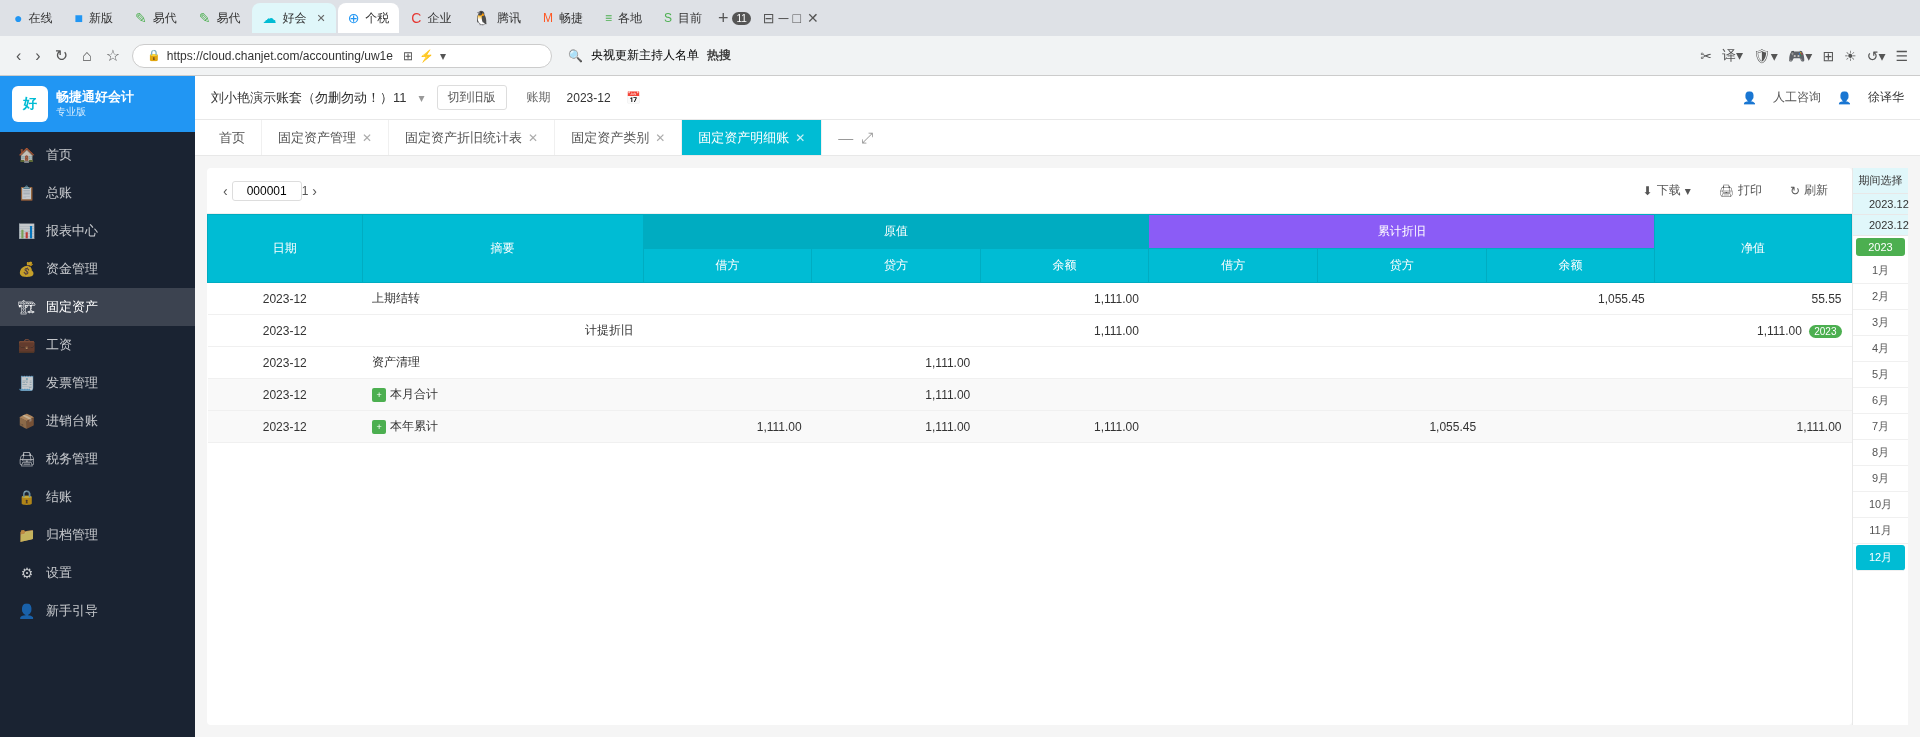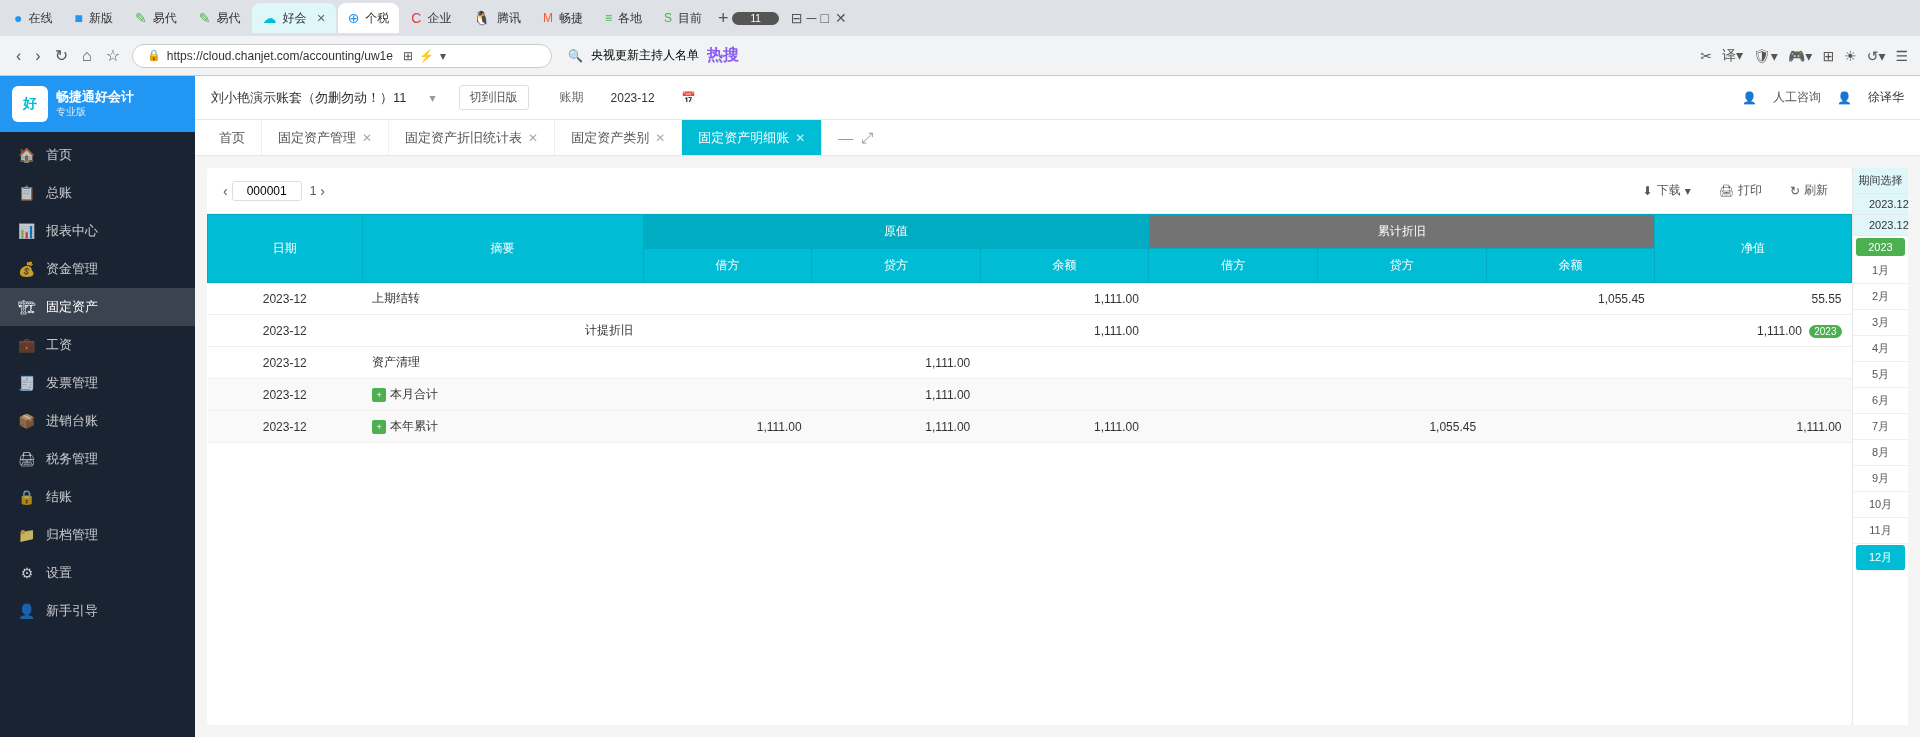--- a/index.html
+++ b/index.html
@@ -30,41 +30,41 @@
 
     .sidebar-nav { flex: 1; padding: 4px 0; }
     .sidebar-item { display: flex; align-items: center; gap: 10px; padding: 10px 18px; color: rgba(255,255,255,0.75); cursor: pointer; font-size: 13px; }
     .sidebar-item.active { background: rgba(255,255,255,0.15); color: #fff; }
     .sidebar-item .s-icon { width: 18px; height: 18px; display: flex; align-items: center; justify-content: center; font-size: 14px; flex-shrink: 0; }
 
     
     .main-content { flex: 1; display: flex; flex-direction: column; background: #f5f5f5; overflow: hidden; }
 
     
-    .top-bar { background: #fff; padding: 18px 16px; height: 44px; display: flex; align-items: center; gap: 23px; border-bottom: 1px solid #e8e8e8; flex-shrink: 0; }
+    .top-bar { background: #fff; padding: 18px 16px; height: 44px; display: flex; align-items: center; gap: 12px; border-bottom: 1px solid #e8e8e8; flex-shrink: 0; }
     .switch-version-btn { background: #fff; border: 1px solid #ddd; border-radius: 3px; padding: 3px 10px; font-size: 12px; cursor: pointer; color: #555; }
     .top-bar-right { margin-left: auto; display: flex; align-items: center; gap: 16px; font-size: 12px; color: #555; }
 
     
     .page-tabs { background: #fff; display: flex; align-items: center; height: 36px; border-bottom: 1px solid #e8e8e8; padding: 0 8px; flex-shrink: 0; }
     .page-tab { padding: 0 16px; height: 100%; display: flex; align-items: center; font-size: 13px; color: #555; cursor: pointer; border-right: 1px solid #f0f0f0; gap: 6px; }
     .page-tab.active { color: #fff; background: #00bcd4; }
     .page-tab .tab-x { font-size: 12px; color: #aaa; cursor: pointer; }
     .page-tab.active .tab-x { color: rgba(255,255,255,0.8); }
 
     
     .content-area { flex: 1; padding: 12px; display: flex; gap: 0; overflow: hidden; }
 
     
     .detail-panel { flex: 1; background: #fff; border-radius: 4px; overflow: hidden; display: flex; flex-direction: column; }
 
     .detail-toolbar { padding: 10px 16px; display: flex; align-items: center; gap: 12px; border-bottom: 1px solid #f0f0f0; flex-shrink: 0; }
     .pager { display: flex; align-items: center; gap: 4px; }
     .pager-btn { background: none; border: none; cursor: pointer; color: #555; font-size: 14px; }
-    .pager-input { display: flex; align-items: center; gap: 8px; }
+    .pager-input { display: flex; align-items: center; gap: 0; }
     .pager-num { border: 1px solid #ddd; border-radius: 3px; padding: 2px 8px; font-size: 12px; width: 60px; text-align: center; }
     .toolbar-actions { margin-left: auto; display: flex; gap: 12px; }
     .toolbar-btn { background: none; border: none; cursor: pointer; color: #555; font-size: 12px; display: flex; align-items: center; gap: 4px; padding: 4px 8px; }
 
     
     .asset-table { width: 100%; border-collapse: collapse; font-size: 12px; }
     .table-wrapper { flex: 1; overflow: auto; }
     .asset-table th { background: #00bcd4; color: #fff; padding: 8px 10px; text-align: center; border: 1px solid #00acc1; font-weight: normal; }
     .asset-table td { padding: 7px 10px; text-align: center; border-bottom: 1px solid #f0f0f0; color: #333; }
     .asset-table .num { text-align: right; }
@@ -83,21 +83,21 @@
 
     
     ::-webkit-scrollbar { width: 6px; height: 6px; }
     ::-webkit-scrollbar-track { background: #f1f1f1; }
     ::-webkit-scrollbar-thumb { background: #ccc; border-radius: 3px; }
 
     .green-badge { background: #4caf50; color: #fff; border-radius: 10px; font-size: 10px; padding: 1px 5px; }
     .panel-icons { display: flex; align-items: center; gap: 8px; margin-left: 16px; }
     .panel-icon-btn { background: none; border: none; cursor: pointer; color: #999; font-size: 15px; }
 
-    .hot-search { color: #8b5cf6; font-weight: bold; font-size: 16px; }
+    .hot-search { color: #404040; font-weight: bold; font-size: 12px; }
   </style>
 </head>
 <body>
 
 <div class="tab-bar">
   <div class="browser-tab">
     <span style="color:#2196f3;font-size:14px;">●</span>
     <span>在线</span>
   </div>
   <div class="browser-tab">
@@ -136,21 +136,21 @@
   <div class="browser-tab">
     <span style="color:#4caf50;font-size:12px;">≡</span>
     <span>各地</span>
   </div>
   <div class="browser-tab">
     <span style="color:#4caf50;font-size:12px;">S</span>
     <span>目前</span>
   </div>
   <div class="tab-bar-actions">
     <span style="cursor:pointer;font-size:18px;color:#555;">+</span>
-    <span style="background:#555;color:#fff;border-radius:10px;font-size:10px;padding:1px 18px;">11</span>
+    <span style="background:#555;color:#fff;border-radius:10px;font-size:10px;padding:1px 4px;">11</span>
     <span style="cursor:pointer;font-size:14px;margin-left:8px;">⊟</span>
     <span style="cursor:pointer;font-size:14px;">─</span>
     <span style="cursor:pointer;font-size:14px;">□</span>
     <span style="cursor:pointer;font-size:14px;margin-left:2px;">✕</span>
   </div>
 </div>
 
 <div class="address-bar">
   <div class="nav-buttons">
     <button class="nav-btn">‹</button>
@@ -325,21 +325,21 @@
           </div>
         </div>
 
         <div class="table-wrapper">
           <table class="asset-table">
             <thead>
               <tr>
                 <th rowspan="2" style="width:110px;">日期</th>
                 <th rowspan="2" style="width:200px;">摘要</th>
                 <th colspan="3" style="background:#00acc1;margin-top:28px;">原值</th>
-                <th colspan="3" style="background:#737373;margin-top:20px;">累计折旧</th>
+                <th colspan="3" style="background:#8b5cf6;margin-top:20px;">累计折旧</th>
                 <th rowspan="2" style="width:140px;">净值</th>
               </tr>
               <tr>
                 <th style="width:120px;">借方</th>
                 <th style="width:120px;">贷方</th>
                 <th style="width:120px;">余额</th>
                 <th style="width:120px;">借方</th>
                 <th style="width:120px;">贷方</th>
                 <th style="width:120px;">余额</th>
               </tr>

